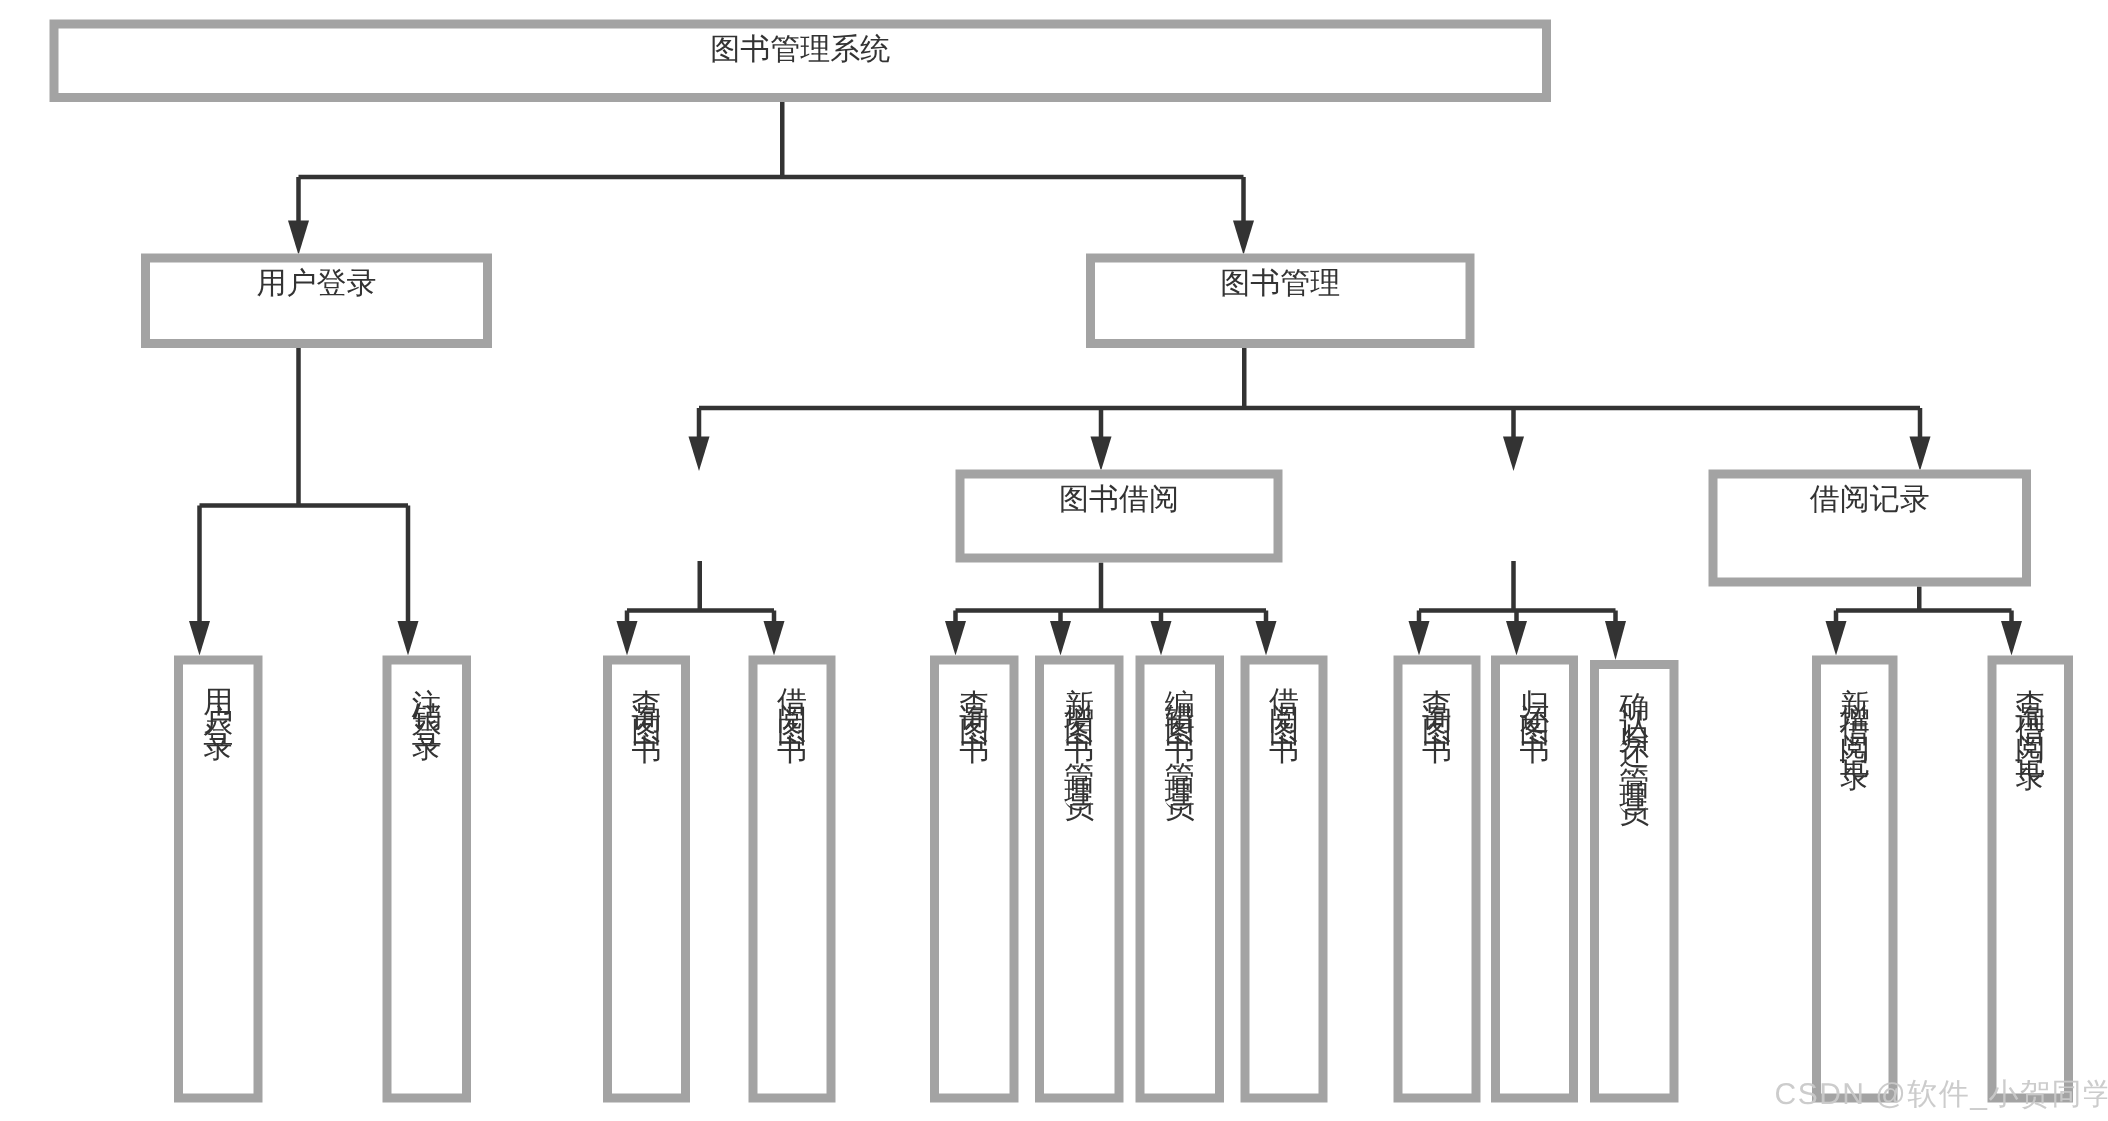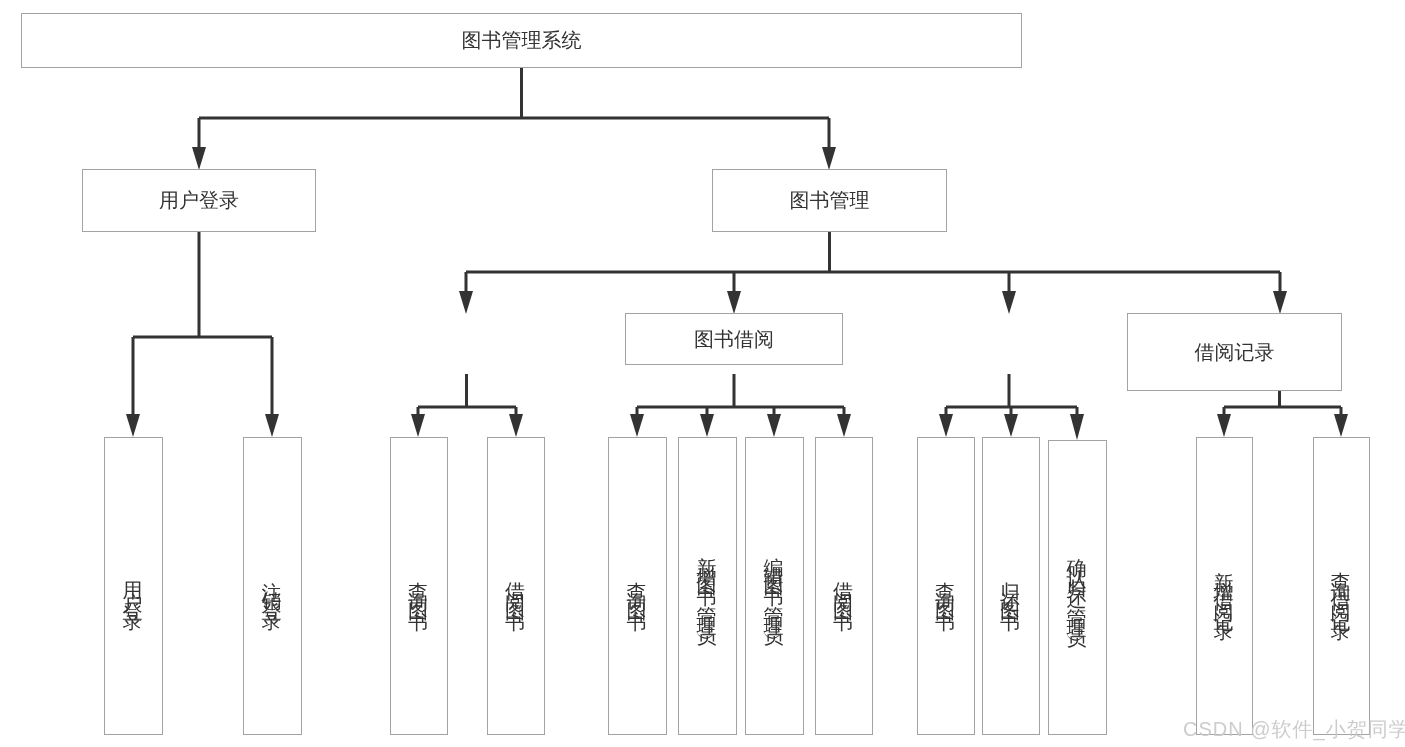--- a/index.html
+++ b/index.html
@@ -7,25 +7,26 @@
     position:relative;
     width:1405px;height:747px;
     background:#ffffff;
     font-family:"Liberation Sans","DejaVu Sans",sans-serif;
     overflow:hidden;
   }
   .wires{position:absolute;left:0;top:0;z-index:1;}
   .box{
     position:absolute;
     box-sizing:border-box;
-    border:1px solid #a3a3a3;
+    border:6px solid #a3a3a3;
     background:#ffffff;
-    display:flex;align-items:center;justify-content:center;
+    display:flex;justify-content:center;
     color:#333333;
     z-index:2;
+    margin-left:12px;
   }
   .box.h span{
     font-size:20px;
     white-space:nowrap;
     color:#333333;
   }
   .box.v span{
     writing-mode:vertical-rl;
     text-orientation:mixed;
     font-size:20px;
@@ -88,25 +89,25 @@
     </g>
   </svg>
 
   <div class="box h" style="left:21px;top:13px;width:1001px;height:55px">
     <span>图书管理系统</span>
   </div>
 
   <div class="box h" style="left:82px;top:169px;width:234px;height:63px">
     <span>用户登录</span>
   </div>
-  <div class="box h" style="left:712px;top:169px;width:235px;height:63px">
+  <div class="box h" style="left:712px;top:169px;width:259px;height:63px">
     <span>图书管理</span>
   </div>
 
-  <div class="box h" style="left:625px;top:313px;width:218px;height:52px">
+  <div class="box h" style="left:625px;top:313px;width:218px;height:62px">
     <span>图书借阅</span>
   </div>
   <div class="box h" style="left:1127px;top:313px;width:215px;height:78px">
     <span>借阅记录</span>
   </div>
 
   <div class="box v" style="left:104px;top:437px;width:59px;height:298px">
     <span>用户登录</span>
   </div>
   <div class="box v" style="left:243px;top:437px;width:59px;height:298px">

